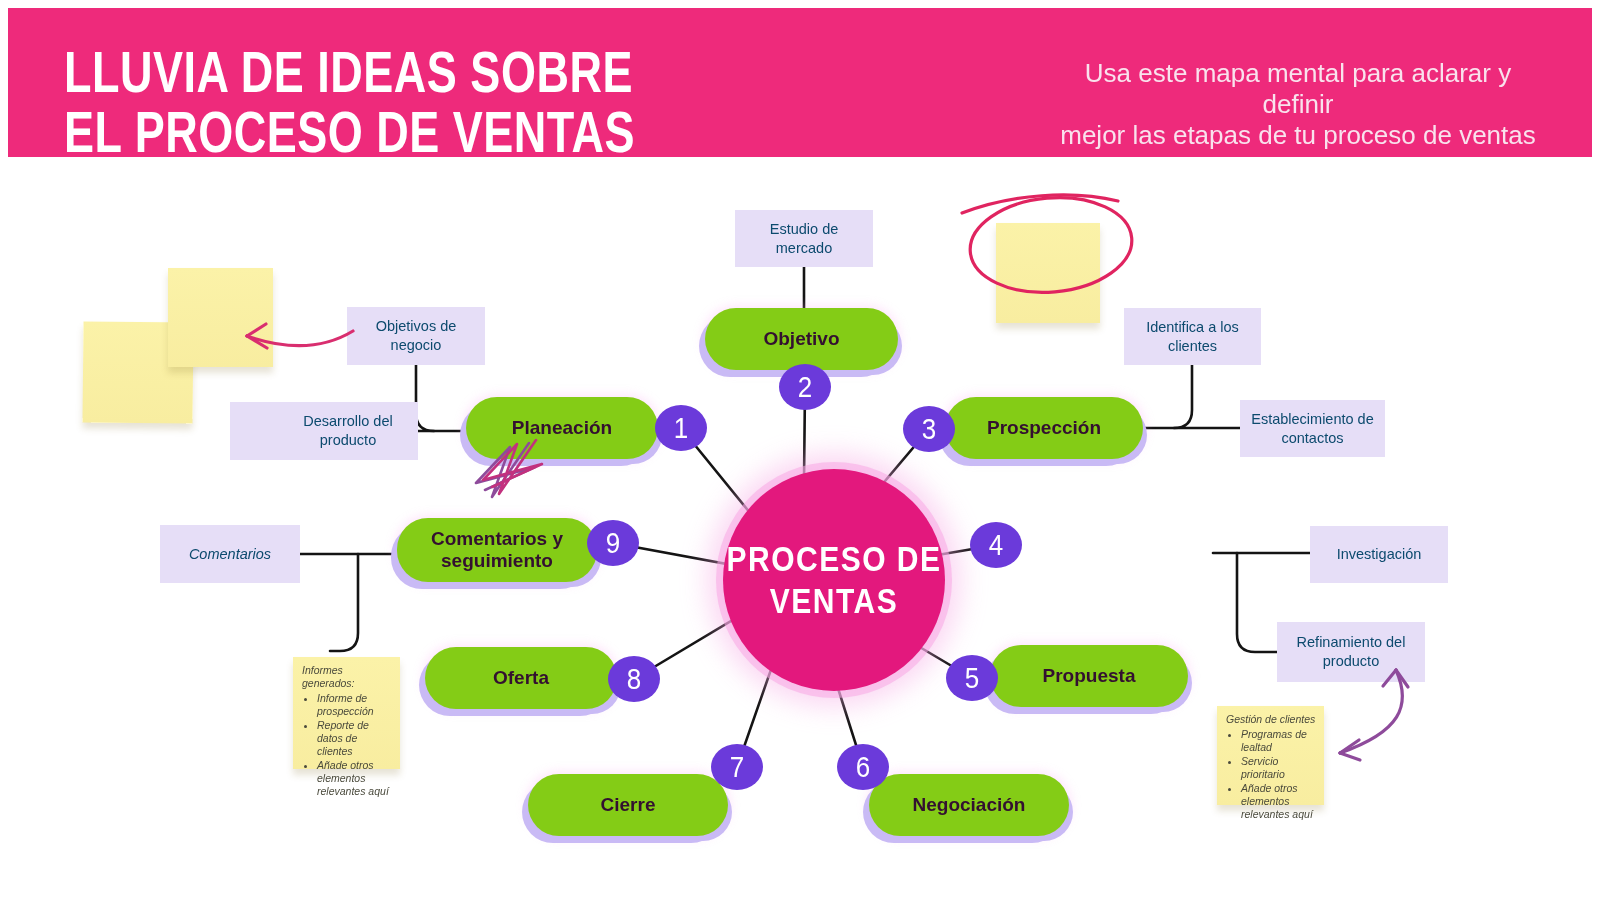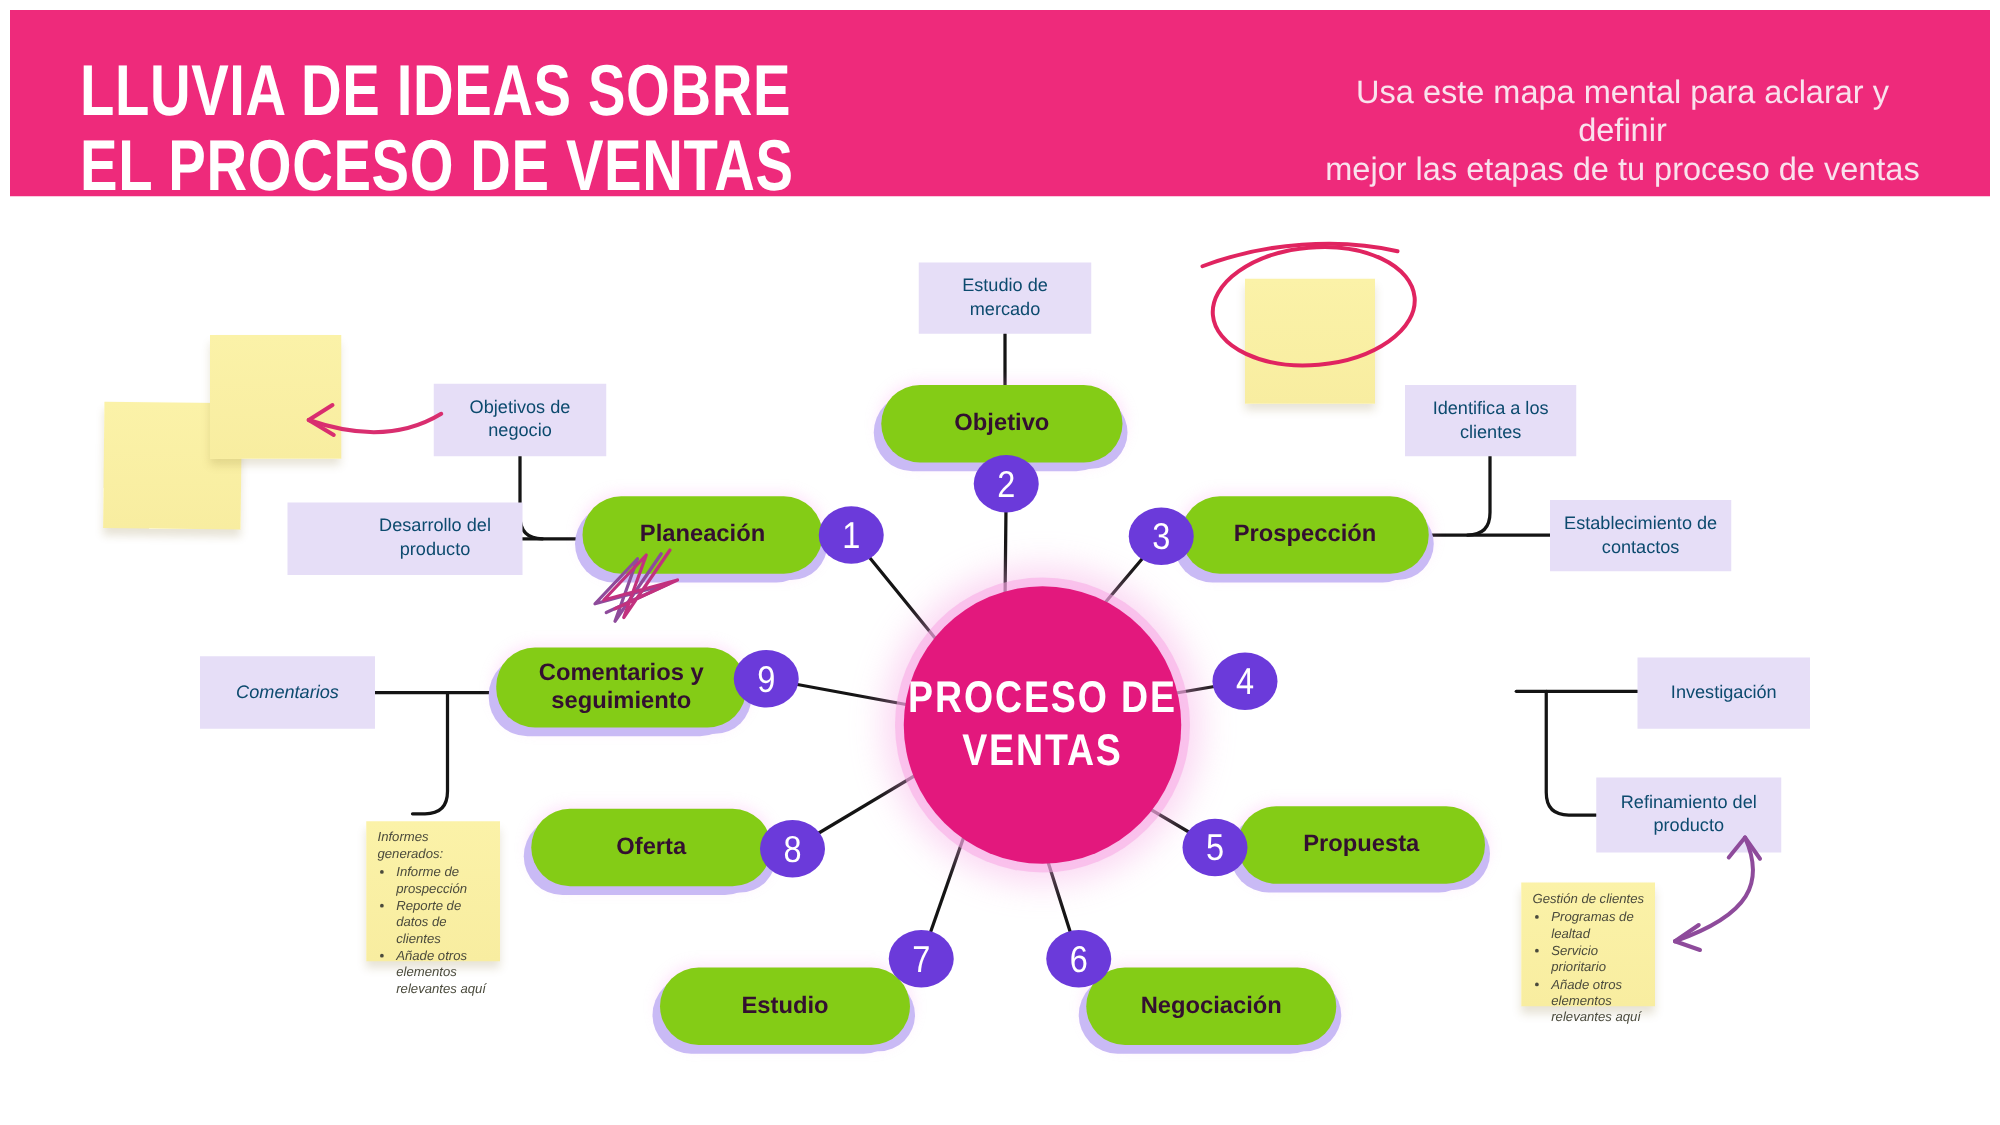--- a/index.html
+++ b/index.html
@@ -173,21 +173,21 @@
   <div class="pnode" style="left:945px;top:397px;width:198px;">
       <span>Prospección</span>
     </div>
   <div class="pnode" style="left:990px;top:645px;width:198px;">
       <span>Propuesta</span>
     </div>
   <div class="pnode" style="left:869px;top:774px;width:200px;">
       <span>Negociación</span>
     </div>
   <div class="pnode" style="left:528px;top:774px;width:200px;">
-      <span>Estudio</span>
+      <span>Cierre</span>
     </div>
   <div class="pnode" style="left:425px;top:647px;width:192px;">
       <span>Oferta</span>
     </div>
   <div class="pnode" style="left:397px;top:518px;width:200px;height:64px;">
       <span>Comentarios y seguimiento</span>
     </div>
 
   <div class="num" style="left:655px;top:405px;">
       <span>1</span>

